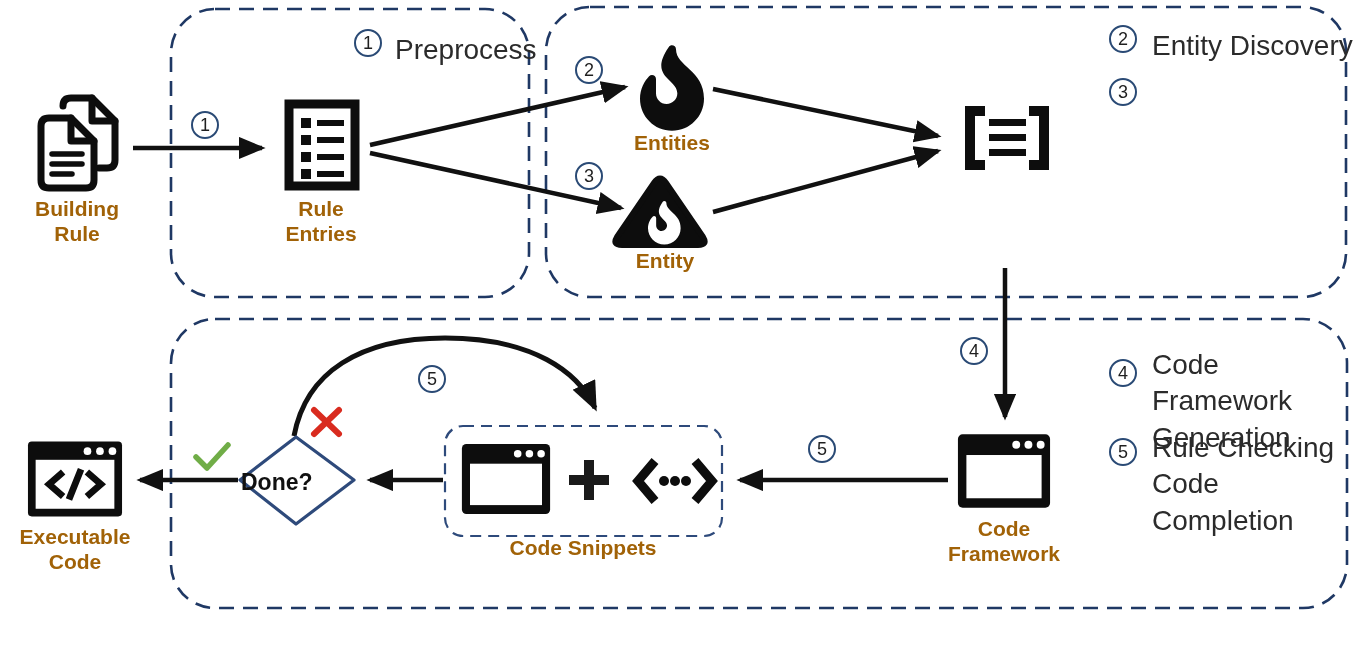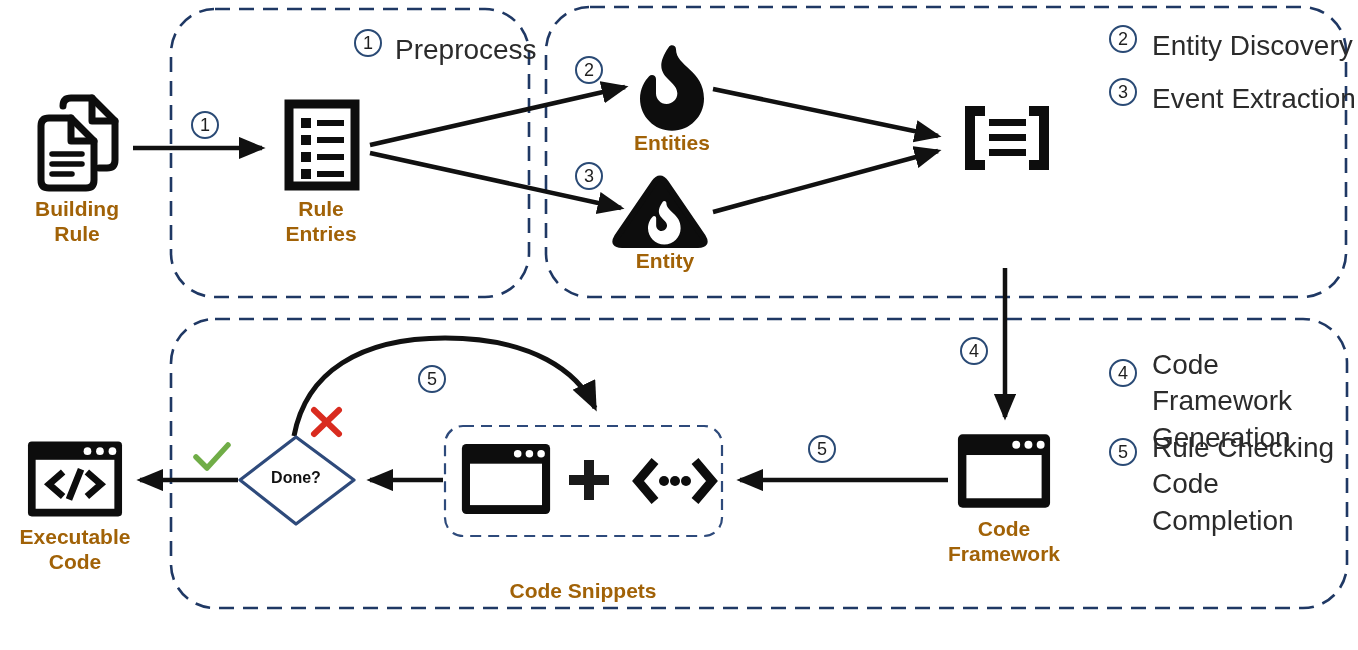--- a/index.html
+++ b/index.html
@@ -16,21 +16,21 @@
   .step-label{
     font-size:28px;line-height:1.3;color:#2b2b2b;white-space:pre-line;font-weight:400;
   }
   .badge{
     box-sizing:border-box;width:28px;height:28px;border-radius:50%;
     border:2.5px solid #2a4a75;color:#1f1f1f;background:#fff;
     display:flex;align-items:center;justify-content:center;
     font-size:18px;line-height:1;font-weight:400;
   }
   .done-label{
-    width:110px;text-align:center;font-weight:bold;font-size:16px;color:#111;
+    width:110px;font-weight:bold;font-size:23px;color:#111;
   }
   .icon svg{display:block;}
 </style>
 </head>
 <body>
 
 <div id="canvas">
 
   <svg id="overlay" width="1358" height="650" viewBox="0 0 1358 650">
     <defs>
@@ -192,33 +192,32 @@
   </div>
 
   <div class="abs node-label" style="left:7px;top:197px;width:140px;">Building
 Rule</div>
   <div class="abs node-label" style="left:251px;top:197px;width:140px;">Rule
 Entries</div>
   <div class="abs node-label" style="left:612px;top:131px;width:120px;">Entities</div>
   <div class="abs node-label" style="left:615px;top:249px;width:100px;">Entity</div>
   <div class="abs node-label" style="left:934px;top:517px;width:140px;">Code
 Framework</div>
-  <div class="abs node-label" style="left:483px;top:579px;width:200px;">Code Snippets</div>
+  <div class="abs node-label" style="left:483px;top:536px;width:200px;">Code Snippets</div>
   <div class="abs node-label" style="left:10px;top:525px;width:130px;">Executable
 Code</div>
   <div class="abs done-label" style="left:241px;top:469px;">Done?</div>
 
   <div class="abs badge" style="left:354px;top:29px;">1</div>
   <div class="abs step-label" style="left:395px;top:32px;">Preprocess</div>
 
   <div class="abs badge" style="left:1109px;top:25px;">2</div>
   <div class="abs step-label" style="left:1152px;top:28px;">Entity Discovery</div>
 
   <div class="abs badge" style="left:1109px;top:78px;">3</div>
-  <div class="abs step-label" style="left:1152px;top:81px;">Event Extraction</div>
 
   <div class="abs badge" style="left:1109px;top:359px;">4</div>
   <div class="abs step-label" style="left:1152px;top:347px;">Code Framework
 Generation</div>
 
   <div class="abs badge" style="left:1109px;top:438px;">5</div>
   <div class="abs step-label" style="left:1152px;top:430px;">Rule Checking
 Code Completion</div>
 
   <div class="abs badge" style="left:191px;top:111px;">1</div>

